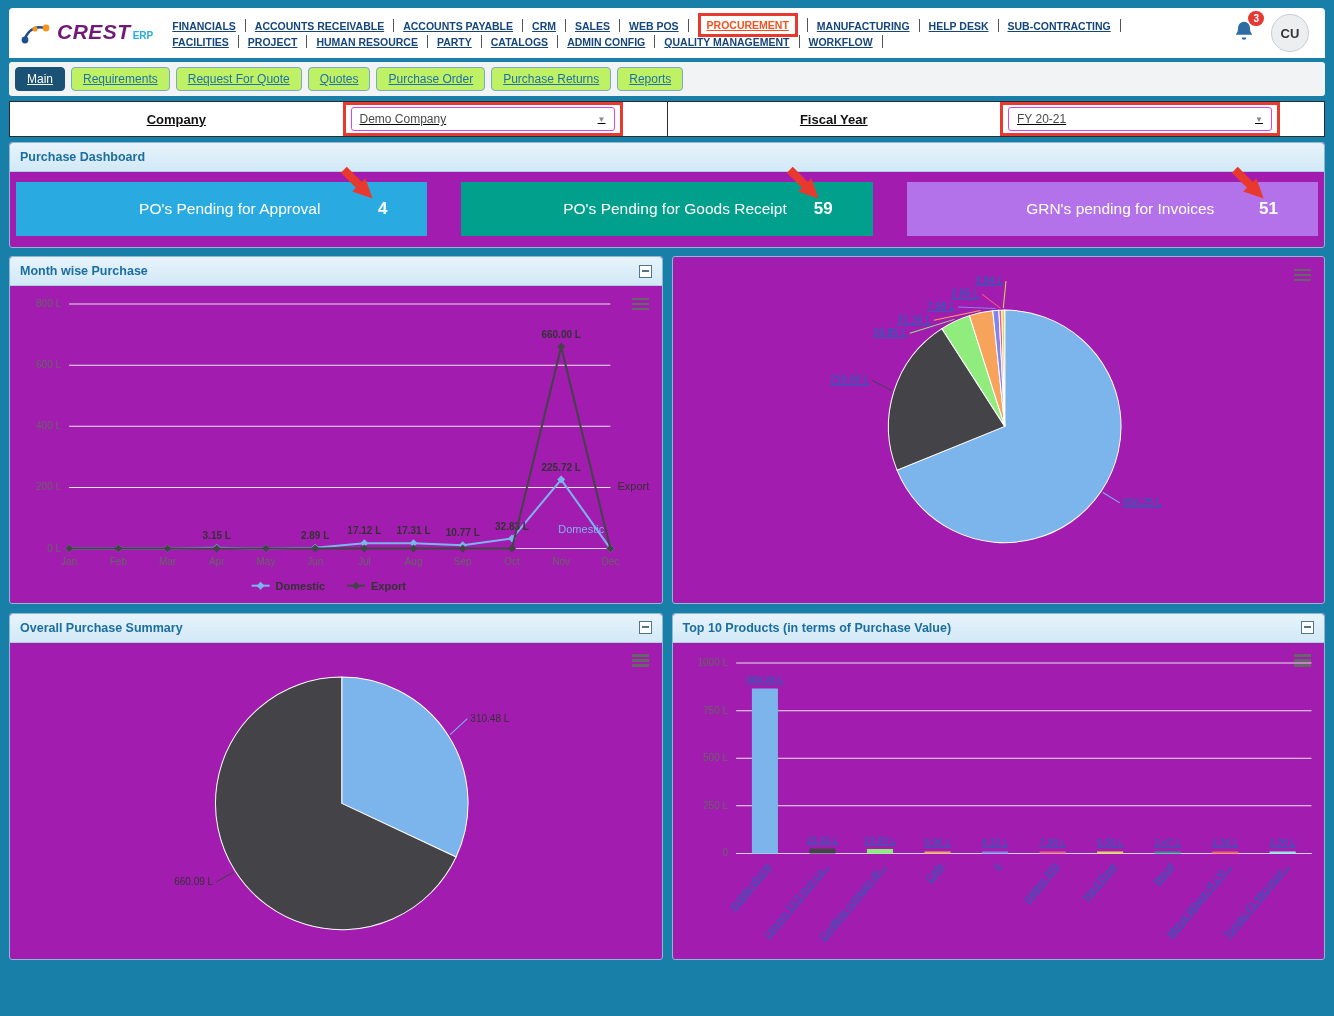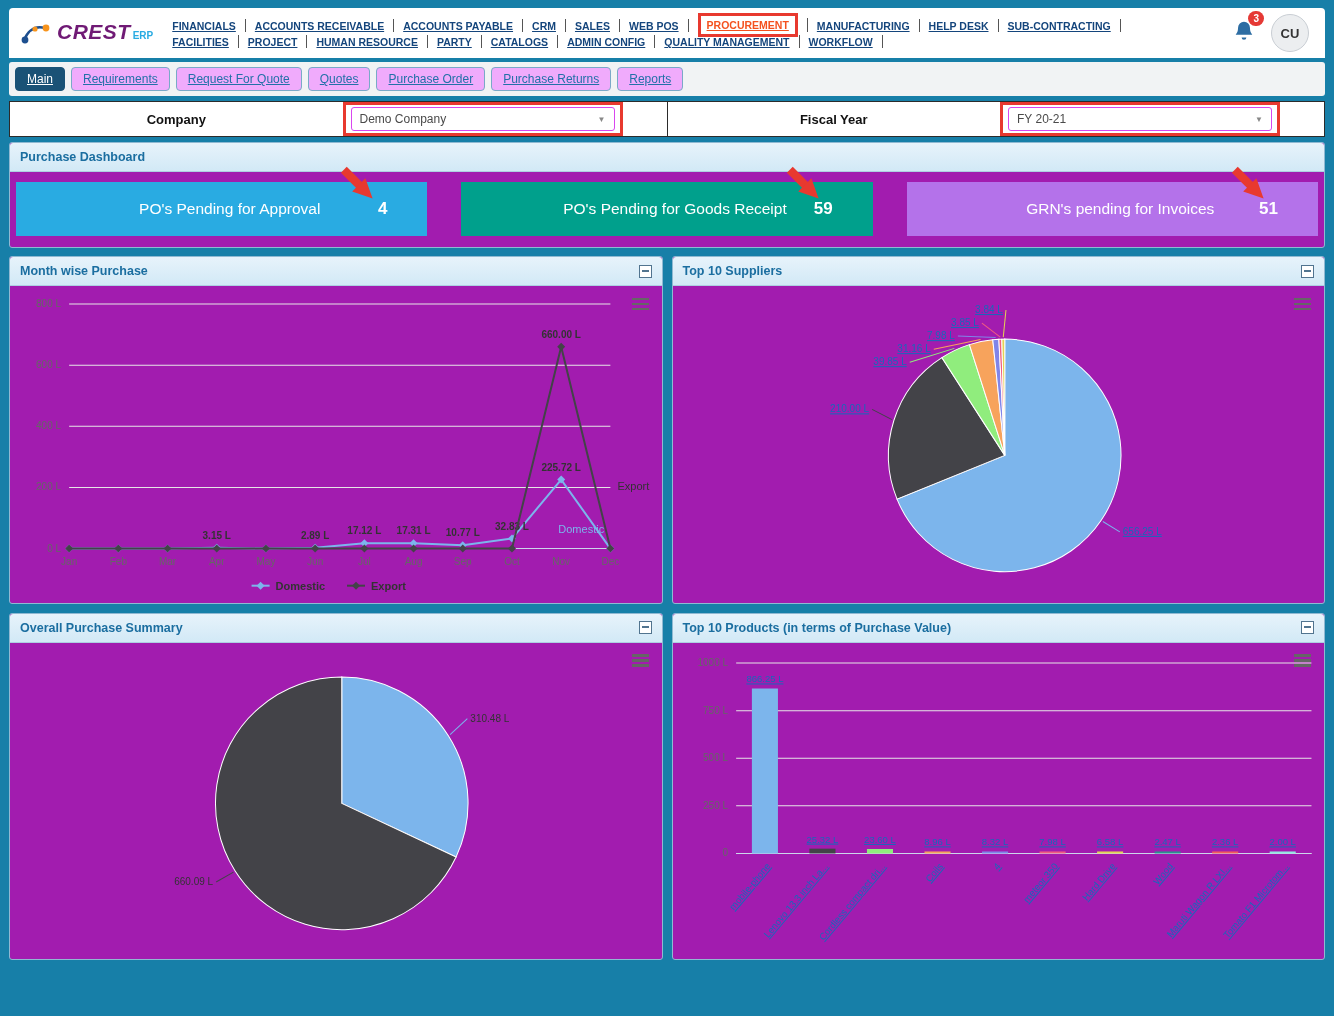--- a/index.html
+++ b/index.html
@@ -16,24 +16,24 @@
   .nav-item{padding:0 9px;border-right:1px solid #555;line-height:12px;white-space:nowrap;}
   .nav-link{font-size:10.5px;font-weight:bold;color:#14457c;text-decoration:underline;cursor:pointer;}
   .nav-link.active{color:#f4511e;}
   .red-box{display:inline-block;border:3px solid #e8392f;padding:2px 6px 3px;margin:-5px 0;}
   .header-right{margin-left:auto;display:flex;align-items:center;gap:16px;padding-right:4px;}
   .bell-wrap{position:relative;cursor:pointer;}
   .badge{position:absolute;top:-8px;right:-9px;background:#e53935;color:#fff;font-size:10px;font-weight:bold;border-radius:9px;padding:2px 5px;}
   .avatar{width:36px;height:36px;border-radius:50%;background:#eceef0;border:1px solid #c9ced4;display:flex;align-items:center;justify-content:center;font-weight:bold;font-size:13px;color:#333;cursor:pointer;}
   
   .tabbar{margin-top:4px;background:#f1f3f4;border-radius:3px;padding:5px 6px;display:flex;gap:6px;}
-  .tab{font-family:inherit;font-size:12px;color:#2270a8;background:#f0abfc;border:1px solid #7aa9c8;border-radius:4px;padding:4px 11px;text-decoration:underline;cursor:pointer;}
+  .tab{font-family:inherit;font-size:12px;color:#2270a8;background:#bef264;border:1px solid #7aa9c8;border-radius:4px;padding:4px 11px;text-decoration:underline;cursor:pointer;}
   .tab-active{background:#1a5276;color:#fff;border-color:#1a5276;}
   
-  .filterbar{margin-top:5px;display:flex;}
+  .filterbar{margin-top:5px;display:flex;text-decoration:underline;}
   .filter-cell{flex:1;display:flex;align-items:center;background:#fff;border:1px solid #2b2b2b;height:36px;box-sizing:border-box;}
   .filter-cell+.filter-cell{border-left:none;}
   .filter-label{flex:1;text-align:center;font-size:13px;font-weight:bold;color:#111;}
   .hl-box{border:3px solid #e8392f;padding:2px 5px;margin-right:44px;display:flex;align-items:center;}
   .selectbox{width:246px;height:22px;border:1px solid #d946ef;border-radius:3px;background:#fff;display:flex;align-items:center;justify-content:space-between;padding:0 8px;font-size:12px;color:#4a4a4a;cursor:pointer;}
   .caret{color:#888;font-size:8px;}
   
   .panel{background:#a21caf;border:1px solid #8fb9d2;border-radius:3px;}
   .panel-head{background:linear-gradient(#e7f3fb,#d2e9f6);border-bottom:1px solid #aecfe2;padding:7px 10px;font-size:12.5px;font-weight:bold;color:#1b6ea0;display:flex;align-items:center;justify-content:space-between;border-radius:3px 3px 0 0;}
   .collapse-btn{width:13px;height:13px;border:1px solid #51748f;background:#fff;position:relative;cursor:pointer;display:inline-block;box-sizing:border-box;}
@@ -242,24 +242,20 @@
             <path d="M249 293 L253 297 L249 301 L245 297 Z" fill="#7cb5ec"></path>
             <text x="264" y="301" fill="#333" font-size="11" font-weight="bold">Domestic</text>
             <line x1="335.2" x2="353.2" y1="297" y2="297" stroke="#434348" stroke-width="2"></line>
             <path d="M344.2 293 L348.2 297 L344.2 301 L340.2 297 Z" fill="#434348"></path>
             <text x="359.2" y="301" fill="#333" font-size="11" font-weight="bold">Export</text>
           </svg>
       </div>
     </section>
 
     <section class="panel">
-      <div class="panel-head">
-        <span>Top 10 Suppliers</span>
-        <span class="collapse-btn"></span>
-      </div>
       <div class="chart-body">
         <div class="menu-icon">
             <i></i>
             <i></i>
             <i></i>
           </div>
         <svg id="chart-suppliers" class="chart" width="648" height="312" viewBox="0 0 648 312">
             <path d="M330 167 L330 51 A116 116 0 1 1 222.50777535895006 210.60529373502777 Z" fill="#7cb5ec" stroke="#fff" stroke-width="1"></path>
             <path d="M330 167 L222.50777535895006 210.60529373502777 A116 116 0 0 1 267.2534969021375 69.43527097875005 Z" fill="#434348" stroke="#fff" stroke-width="1"></path>
             <path d="M330 167 L267.2534969021375 69.43527097875005 A116 116 0 0 1 294.7484808731891 56.486062420832695 Z" fill="#90ed7d" stroke="#fff" stroke-width="1"></path>

